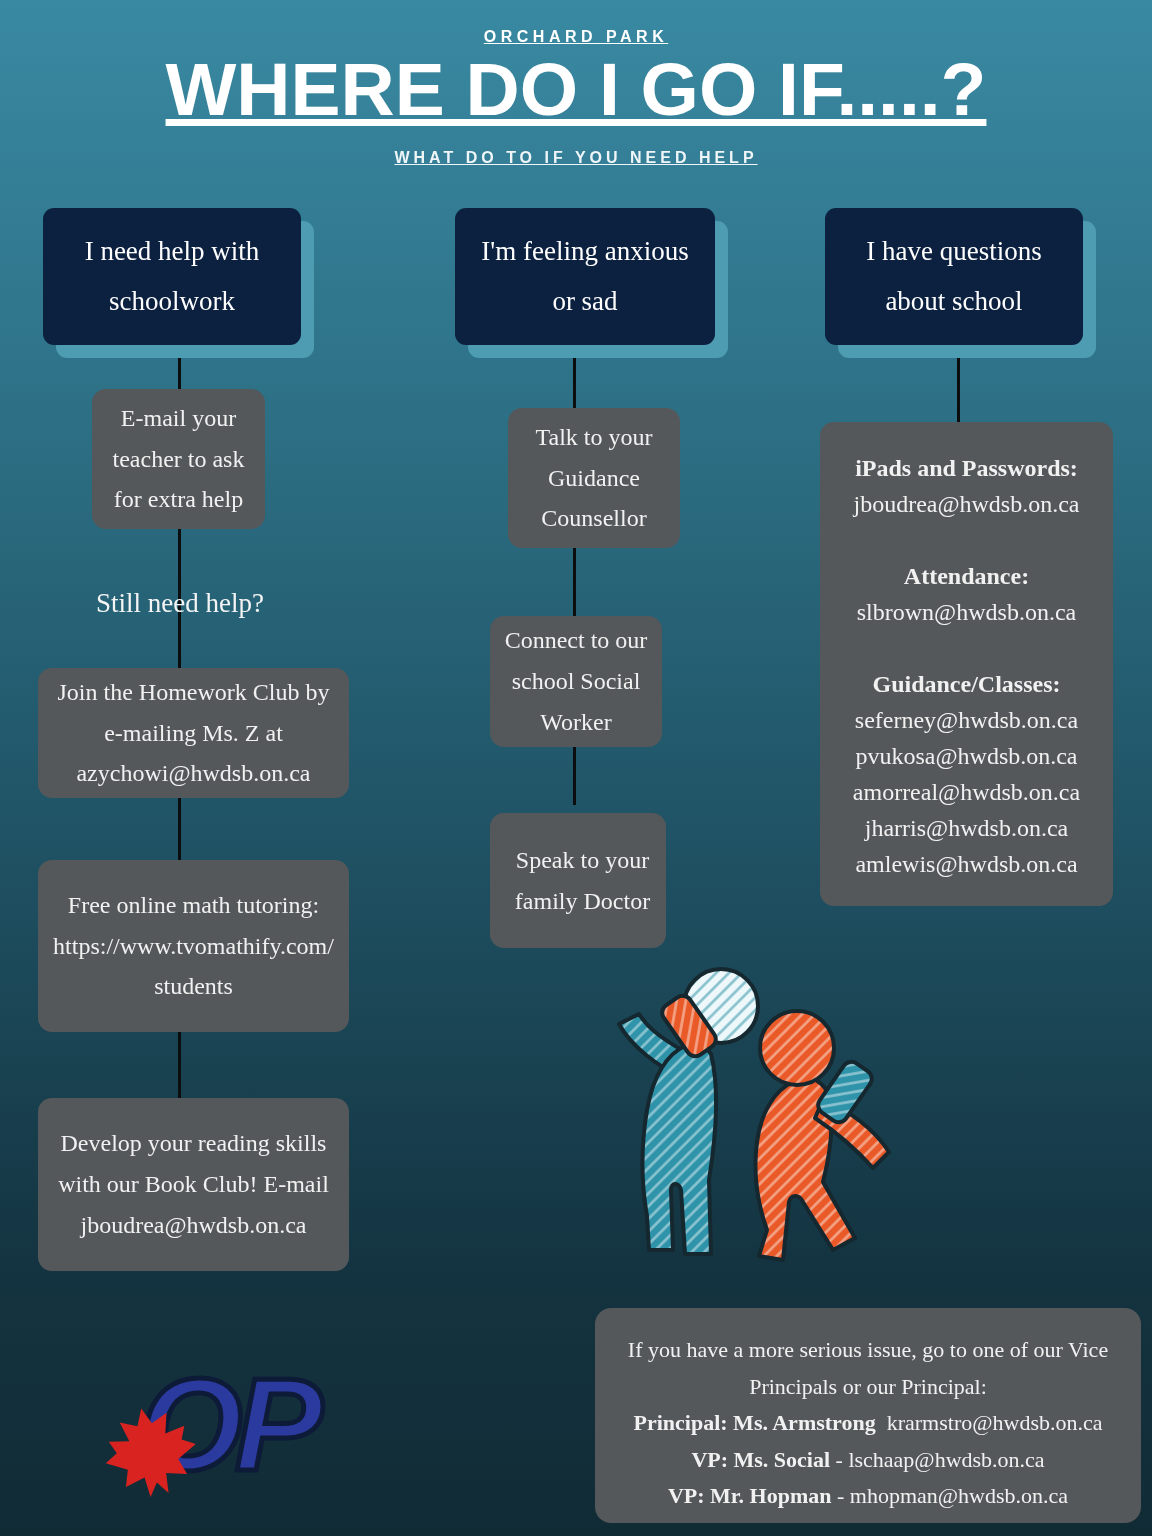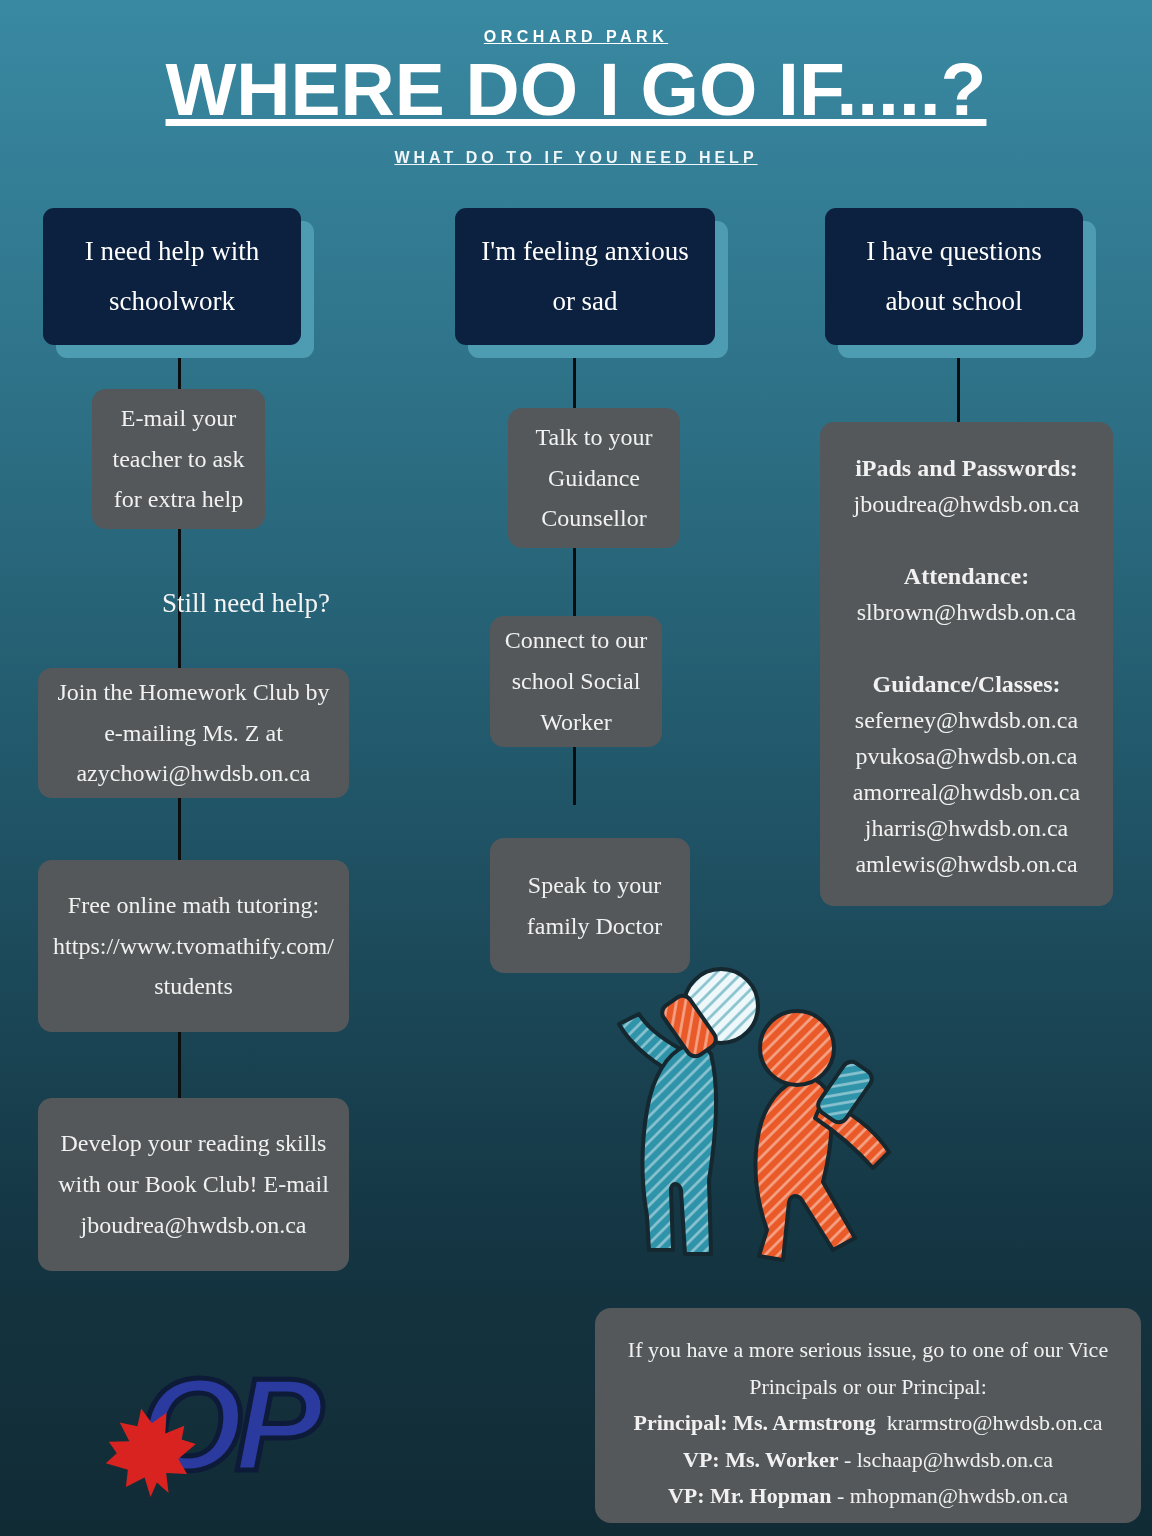--- a/index.html
+++ b/index.html
@@ -37,21 +37,21 @@
   }
   .card{
     position:absolute;z-index:2;
     background:#54585a;border-radius:14px;
     color:#f1f1f1;font-size:24px;line-height:1.7;
     display:flex;align-items:center;justify-content:center;text-align:center;
     padding:12px 14px;box-sizing:border-box;
     overflow-wrap:anywhere;
   }
   .floatlabel{
-    position:absolute;z-index:2;color:#f4f4f4;font-size:27px;text-align:right;
+    position:absolute;z-index:2;color:#f4f4f4;font-size:27px;text-align:center;
   }
   .contactbox{
     position:absolute;z-index:2;
     background:#54585a;border-radius:14px;
     color:#f1f1f1;font-size:24px;line-height:1.5;
     text-align:center;padding:28px 16px;box-sizing:border-box;
   }
   .contactbox .section{margin-bottom:36px;}
   .contactbox .section:last-child{margin-bottom:0;}
   .b{font-weight:700;}
@@ -99,21 +99,21 @@
   <div class="card" style="left:38px;top:1098px;width:311px;height:173px;">
     <span>Develop your reading skills with our Book Club! E-mail jboudrea@hwdsb.on.ca</span>
   </div>
 
   <div class="card" style="left:508px;top:408px;width:172px;height:140px;">
     <span>Talk to your Guidance Counsellor</span>
   </div>
   <div class="card" style="left:490px;top:616px;width:172px;height:131px;">
     <span>Connect to our school Social Worker</span>
   </div>
-  <div class="card" style="left:490px;top:838px;width:200px;height:135px;padding-left:23px;">
+  <div class="card" style="left:490px;top:813px;width:176px;height:135px;padding-left:23px;">
     <span>Speak to your family Doctor</span>
   </div>
 
   <div class="contactbox" style="left:820px;top:422px;width:293px;height:484px;">
     <div class="section">
       <div class="b">iPads and Passwords:</div>
       <div>jboudrea@hwdsb.on.ca</div>
     </div>
     <div class="section">
       <div class="b">Attendance:</div>
@@ -167,17 +167,17 @@
   <svg style="position:absolute;left:88px;top:1332px;z-index:2;" width="260" height="175" viewBox="0 0 260 175" aria-hidden="true">
     <text x="52" y="138" font-family="Liberation Sans, sans-serif" font-size="132" font-weight="bold" font-style="italic" fill="#2b3a9e" stroke="#0d1b38" stroke-width="5" letter-spacing="-8">OP</text>
     <g transform="translate(62,118) scale(0.92) rotate(-12)">
       <path d="M0,-46 L8,-28 L26,-36 L20,-14 L42,-18 L36,-4 L50,4 L28,16 L34,34 L12,28 L10,50 L0,36 L-10,50 L-12,28 L-34,34 L-28,16 L-50,4 L-36,-4 L-42,-18 L-20,-14 L-26,-36 L-8,-28 Z" fill="#d92320"></path>
     </g>
   </svg>
 
   <div class="footerbox" style="left:595px;top:1308px;width:546px;height:215px;">
     <div>If you have a more serious issue, go to one of our Vice Principals or our Principal:</div>
     <div><span class="b">Principal: Ms. Armstrong</span><span>&nbsp; krarmstro@hwdsb.on.ca</span></div>
-    <div><span class="b">VP: Ms. Worker</span><span> - lschaap@hwdsb.on.ca</span></div>
+    <div><span class="b">VP: Ms. Social</span><span> - lschaap@hwdsb.on.ca</span></div>
     <div><span class="b">VP: Mr. Hopman</span><span> - mhopman@hwdsb.on.ca</span></div>
   </div>
 
 </div>
 
 </body></html>

